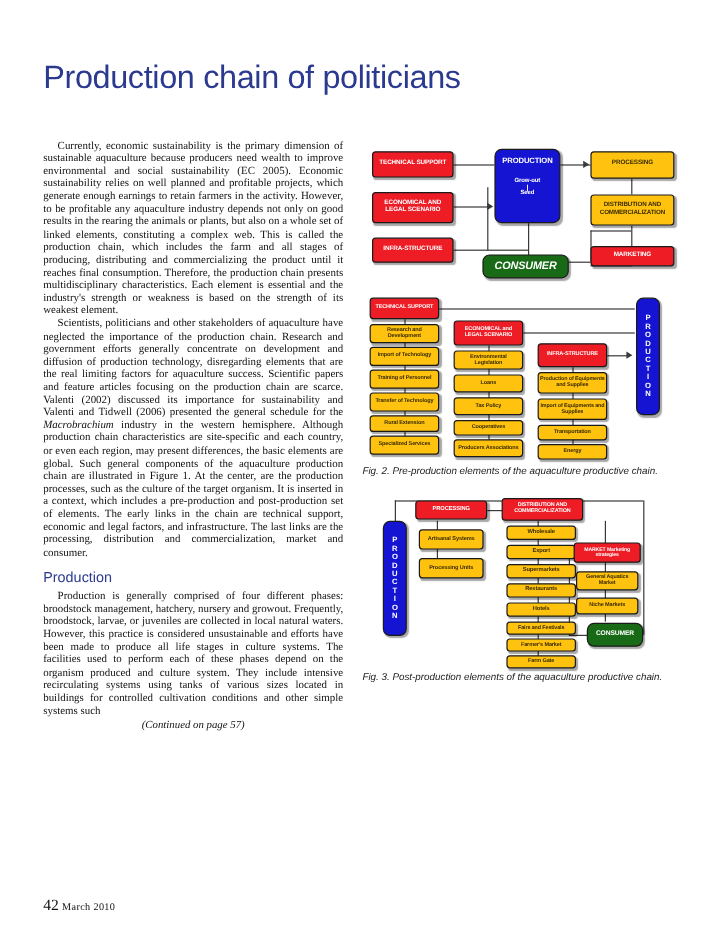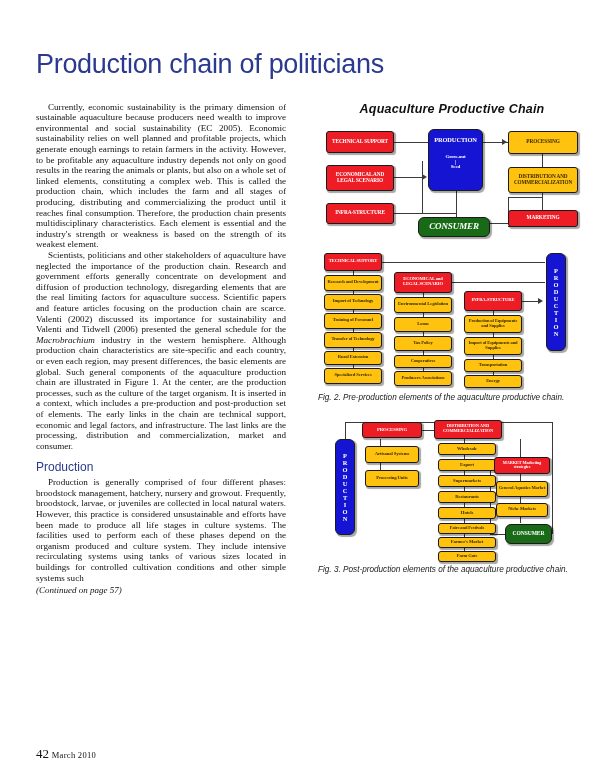--- a/index.html
+++ b/index.html
@@ -39,22 +39,22 @@
     font-weight: bold;
     color: #111;
     margin: 16px 0 0 0;
     letter-spacing: 0.2px;
   }
   .byline sup { font-size: 8px; }
 
   
   .columns {
     display: flex;
-    margin-top: 22px;
-    gap: 32px;
+    margin-top: 36px;
+    gap: 16px;
   }
   .col-left { width: 250px; flex: none; }
   .col-right { width: 268px; flex: none; }
 
   .body-text {
     font-size: 9.1px;
     line-height: 10.6px;
     text-align: justify;
     color: #111;
     margin: 0 0 0 0;
@@ -67,21 +67,21 @@
   .section-head {
     font-family: "Liberation Sans", sans-serif;
     font-size: 12px;
     color: #2b3a8f;
     font-weight: 400;
     margin: 9px 0 3px 0;
   }
   .continued {
     font-size: 9px;
     font-style: italic;
-    text-align: left;
+    text-align: center;
     margin-top: 2px;
   }
 
   .footer {
     position: absolute;
     left: 36px;
     bottom: 14px;
     font-size: 11px;
   }
   .footer .pg { font-size: 13px; }
@@ -118,21 +118,21 @@
   .d3 { height: 150px; }
 
   .node {
     position: absolute;
     box-sizing: border-box;
     border: 1px solid #1a1a1a;
     display: flex;
     align-items: center;
     justify-content: center;
     text-align: center;
-    font-family: Liberation Serif, serif;
+    font-family: Liberation Sans, sans-serif;
     font-weight: bold;
     color: #fff;
     line-height: 1.05;
     letter-spacing: -0.1px;
     box-shadow: 1.5px 1.5px 1px rgba(0,0,0,0.35);
     padding: 1px;
   }
   .red     { background: #ee1c25; color: #fff; }
   .yellow  { background: #ffc20e; color: #3a2c00; }
   .blue    { background: #1414d2; color: #fff; }
@@ -182,21 +182,20 @@
       <h2 class="section-head">Production</h2>
 
       <p class="body-text indent">Production is generally comprised of four different phases: broodstock management, hatchery, nursery and growout. Frequently, broodstock, larvae, or juveniles are collected in local natural waters. However, this practice is considered unsustainable and efforts have been made to produce all life stages in culture systems. The facilities used to perform each of these phases depend on the organism produced and culture system. They include intensive recirculating systems using tanks of various sizes located in buildings for controlled cultivation conditions and other simple systems such</p>
 
       <p class="continued">(Continued on page 57)</p>
     </div>
 
     <div class="col-right">
 
       <div class="figure">
-        <div class="fig-title">Aquaculture Productive Chain</div>
 
         <div class="diagram d1">
 
           <div class="line hline" style="left:76px; top:21px; width:34px;"></div>
           <div class="line hline" style="left:76px; top:56px; width:28px;"></div>
           <div class="arrow" style="left:104px; top:53px;"></div>
           <div class="line hline" style="left:76px; top:92px; width:28px;"></div>
           <div class="line vline" style="left:104px; top:40px; height:53px;"></div>
 
           <div class="line hline" style="left:165px; top:21px; width:25px;"></div>

